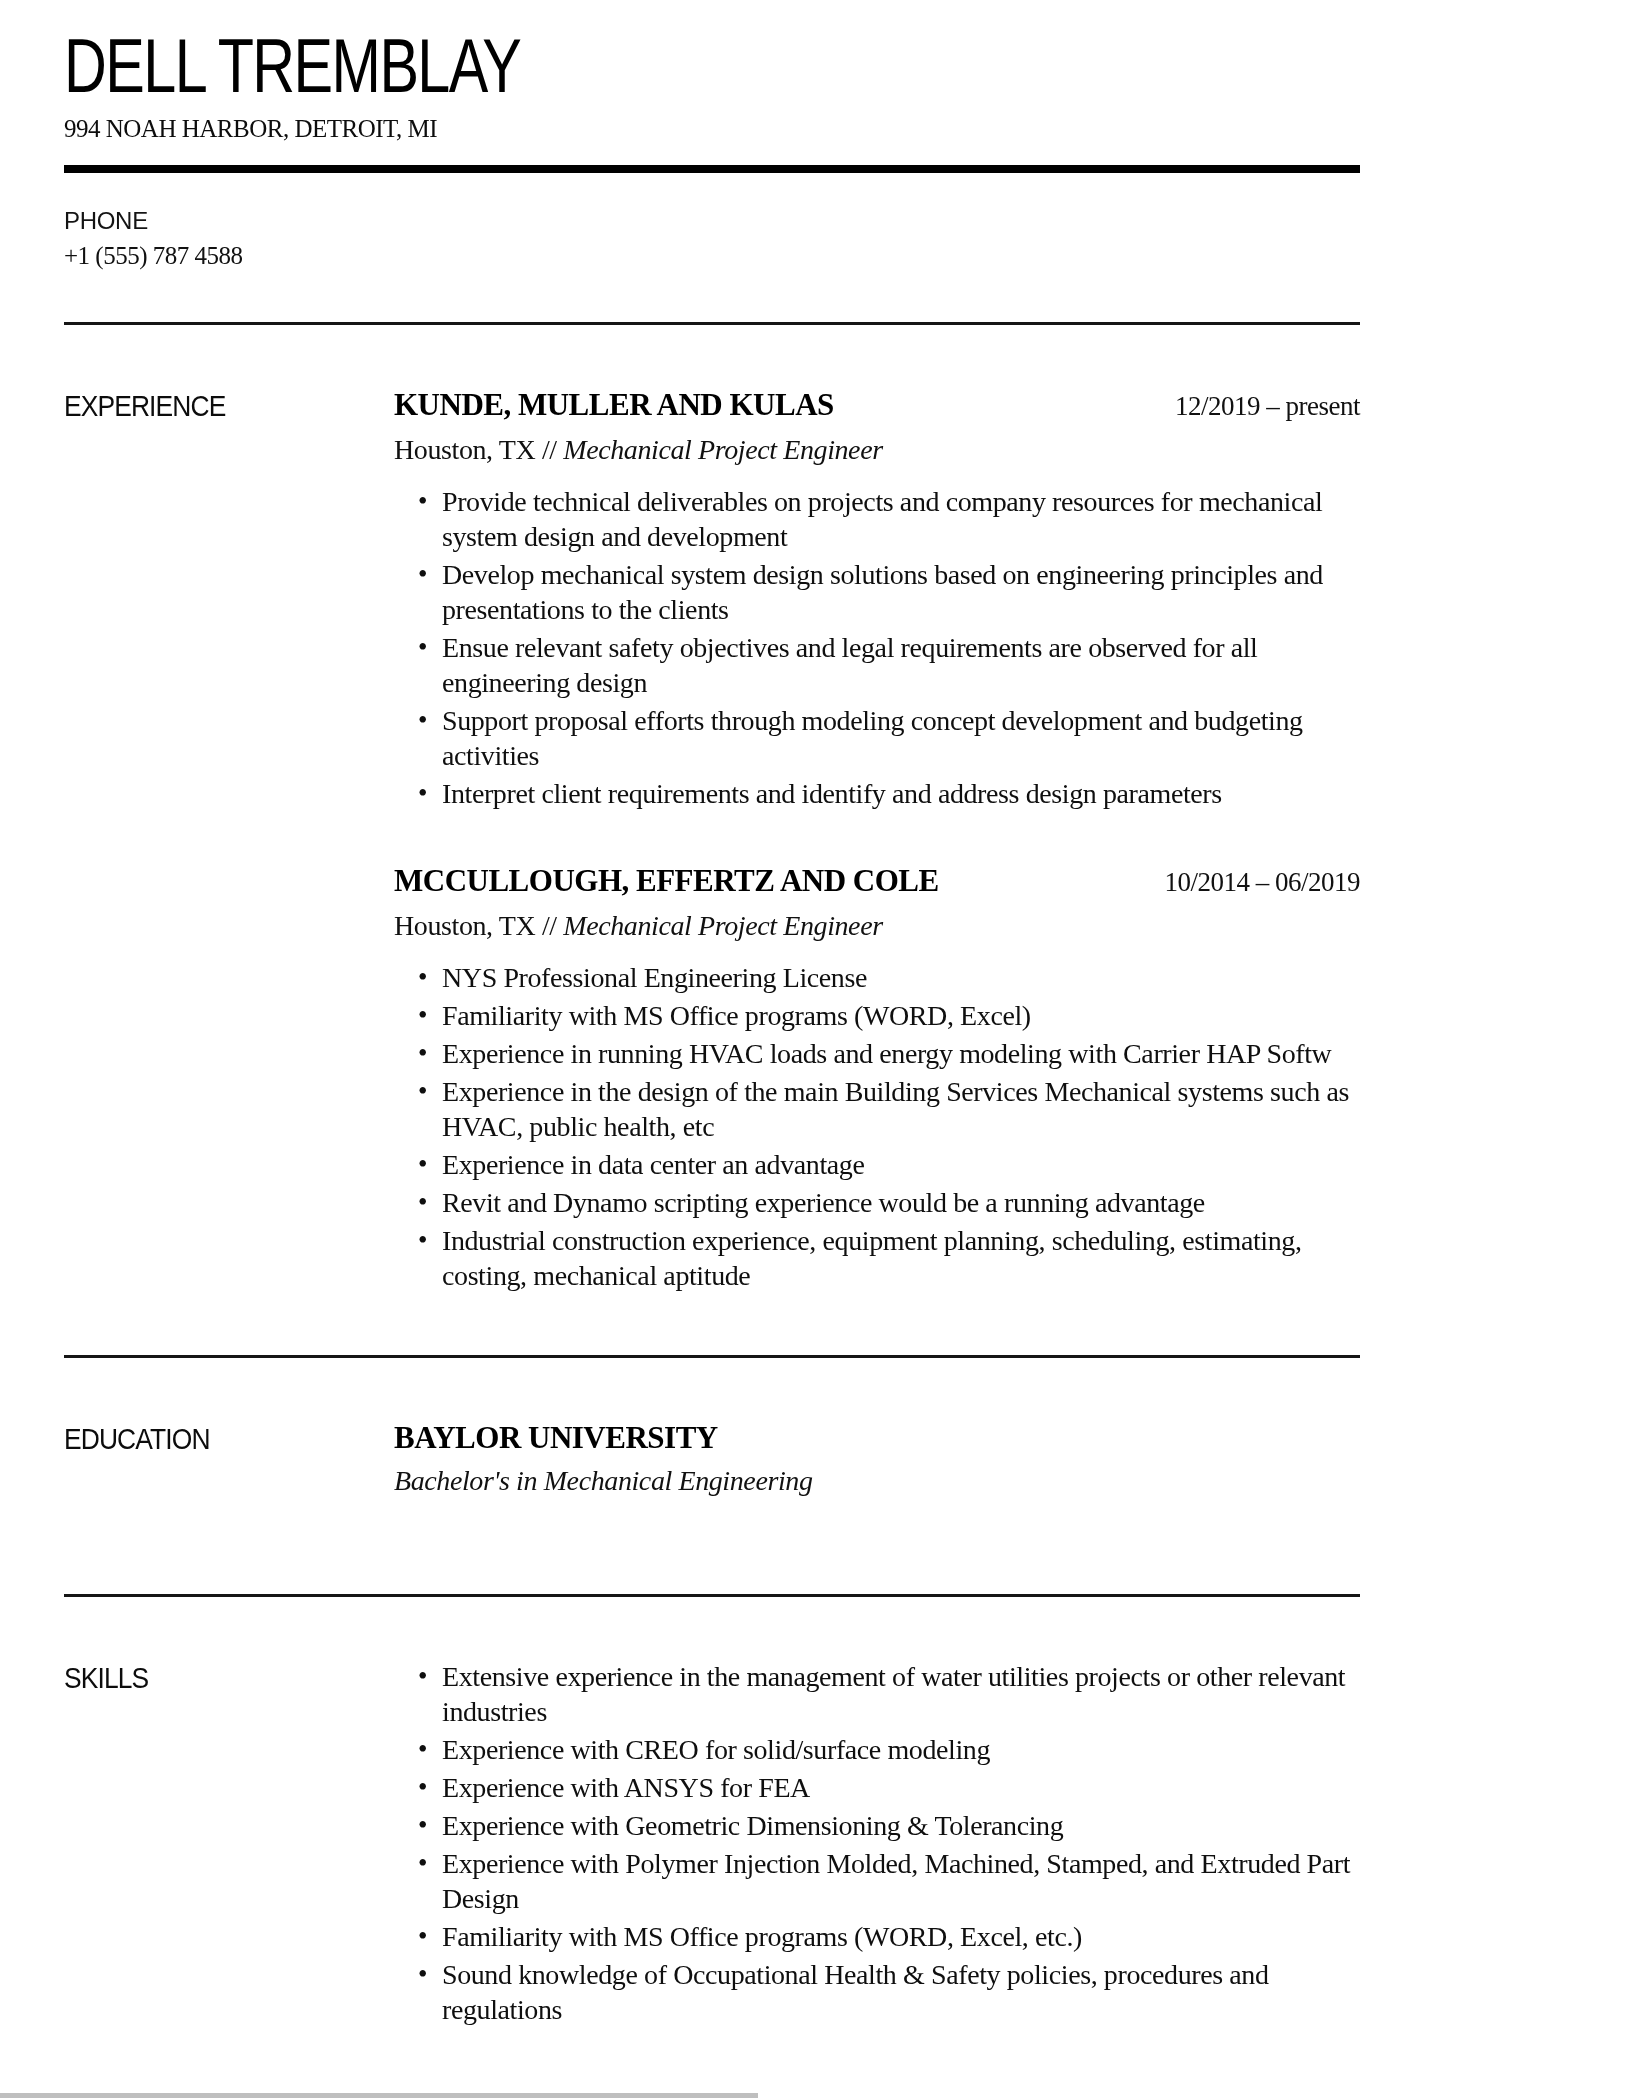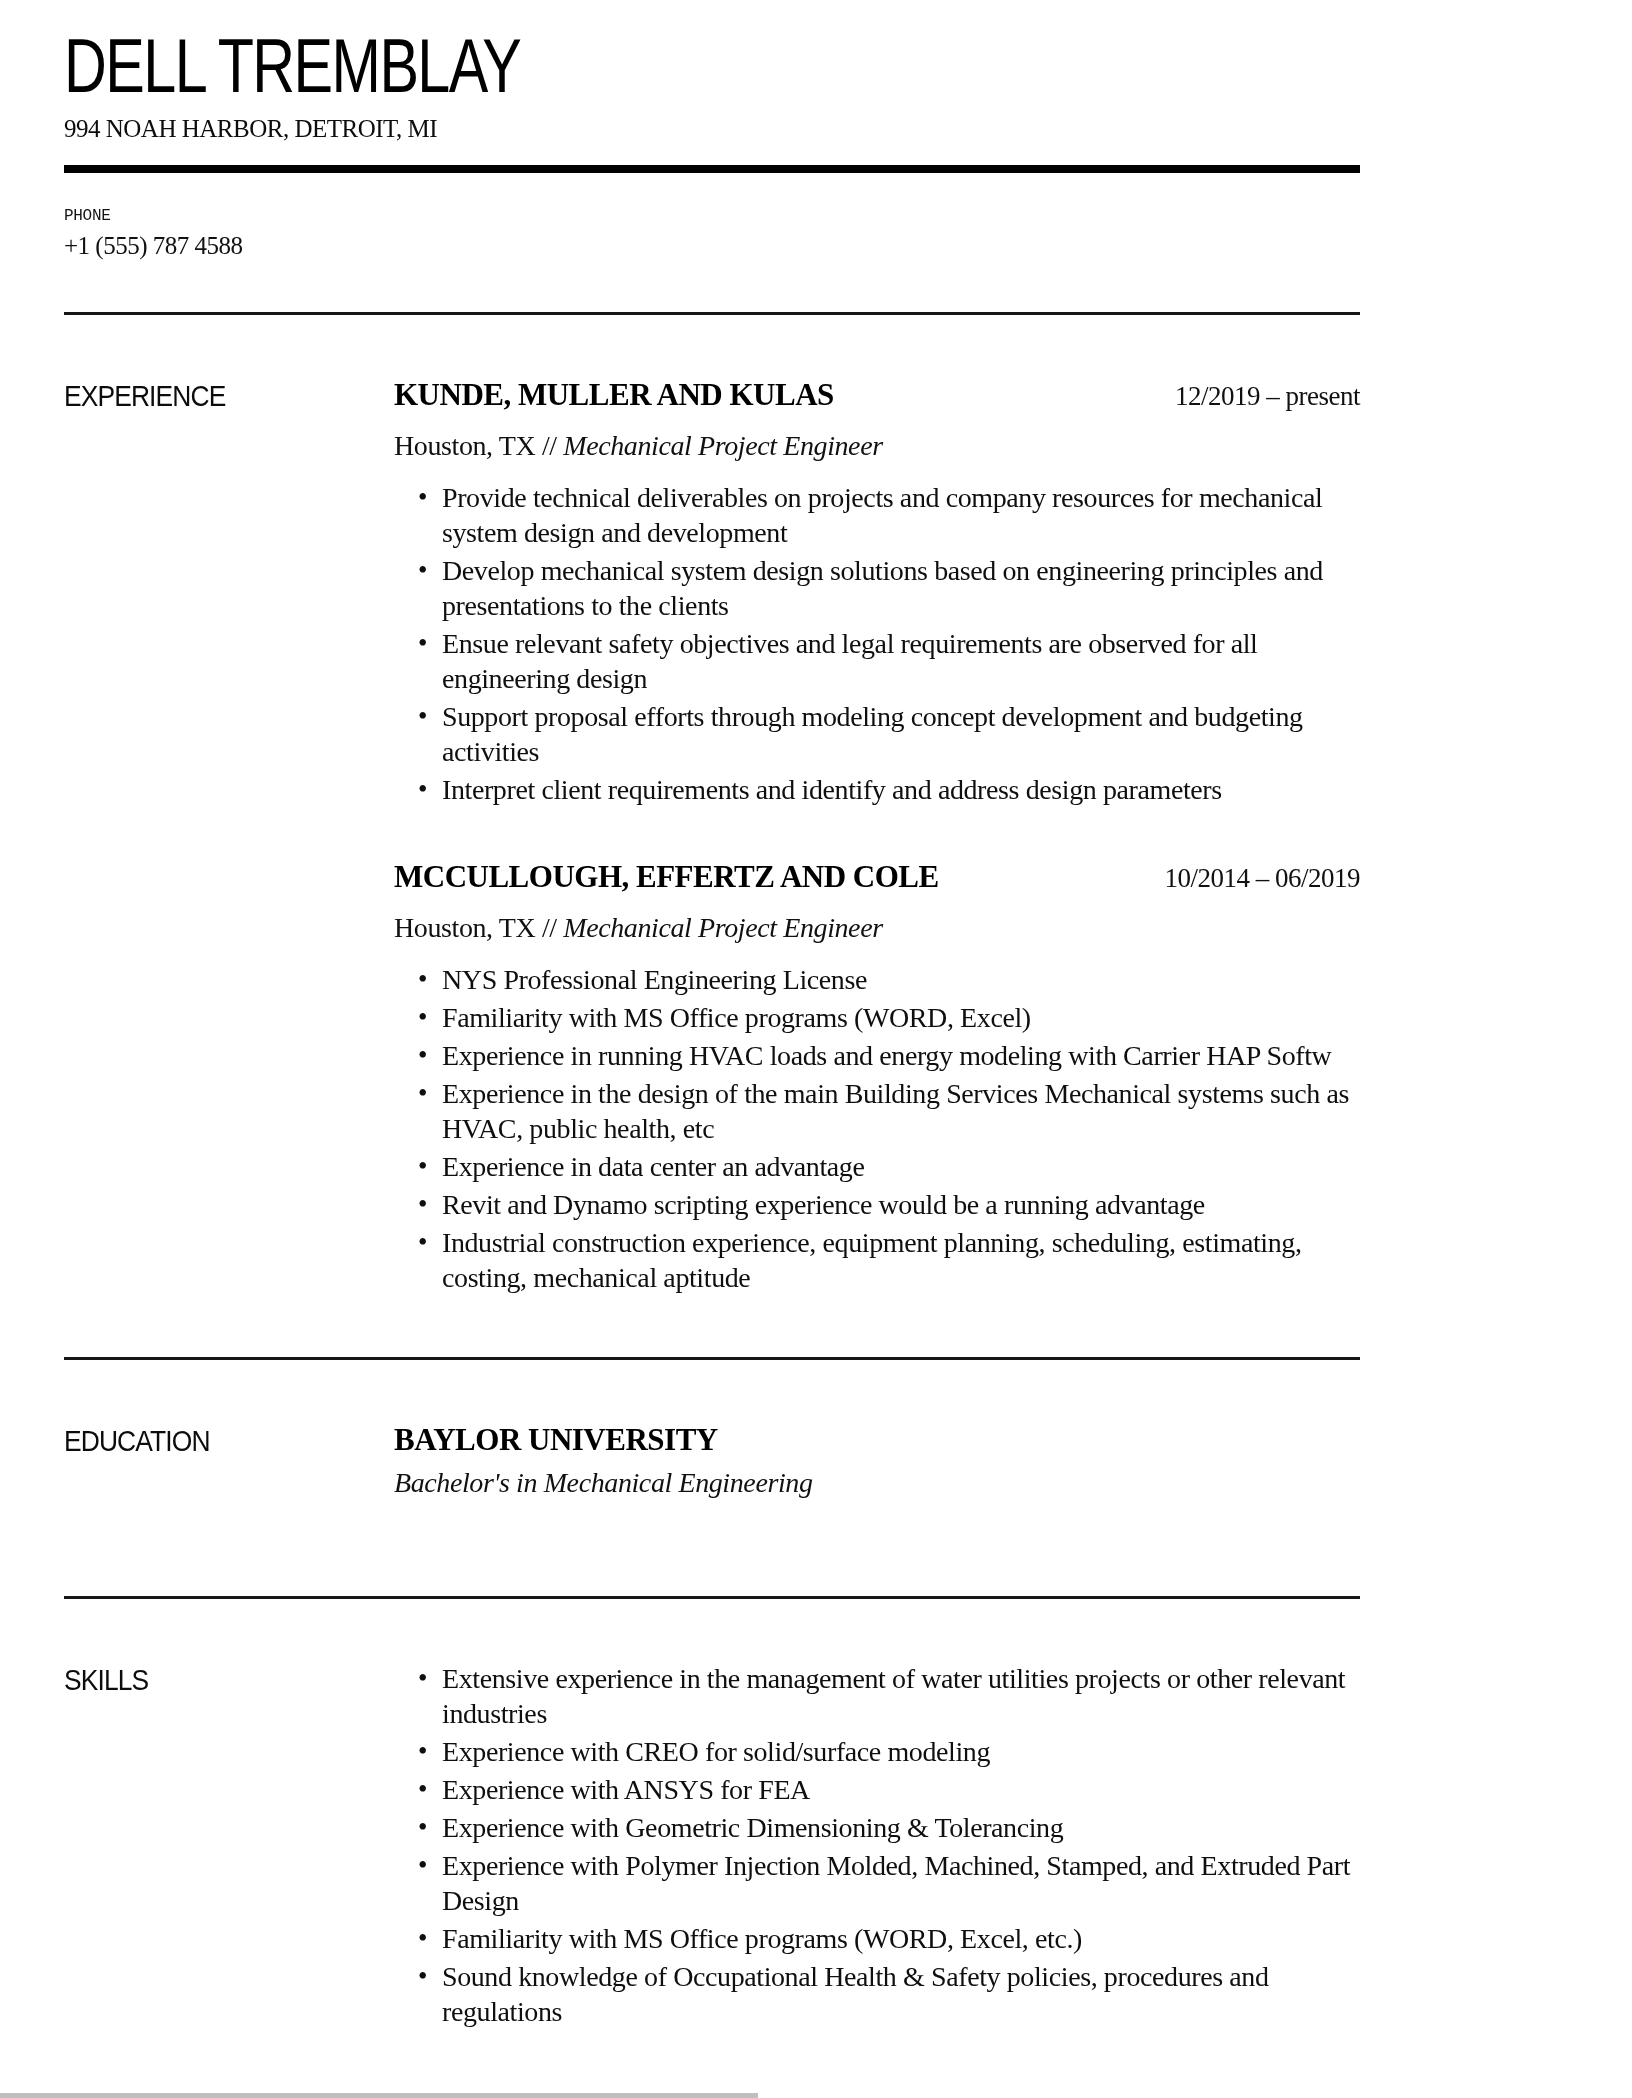--- a/index.html
+++ b/index.html
@@ -38,22 +38,22 @@
   .rule-thick {
     border: none;
     height: 8px;
     background: #000;
     margin-top: 22px;
   }
 
   
   .contact { margin-top: 34px; }
   .contact-label {
-    font-family: Liberation Mono, monospace;
-    font-size: 16px;
+    font-family: Liberation Sans, sans-serif;
+    font-size: 24px;
     letter-spacing: -0.3px;
     color: #141414;
   }
   .contact-value {
     margin-top: 7px;
     font-size: 25px;
     letter-spacing: -0.5px;
   }
 
   .rule-thin {
@@ -96,21 +96,21 @@
     letter-spacing: -0.5px;
     color: #000;
   }
   .dates {
     font-size: 27px;
     letter-spacing: -0.5px;
     white-space: nowrap;
     padding-left: 20px;
   }
   .role-line {
-    margin-top: 17px;
+    margin-top: 11px;
     font-size: 28px;
     letter-spacing: -0.4px;
   }
   .role-line em { font-style: italic; }
 
   ul.bullets {
     list-style: none;
     margin-top: 18px;
   }
   ul.bullets li {

